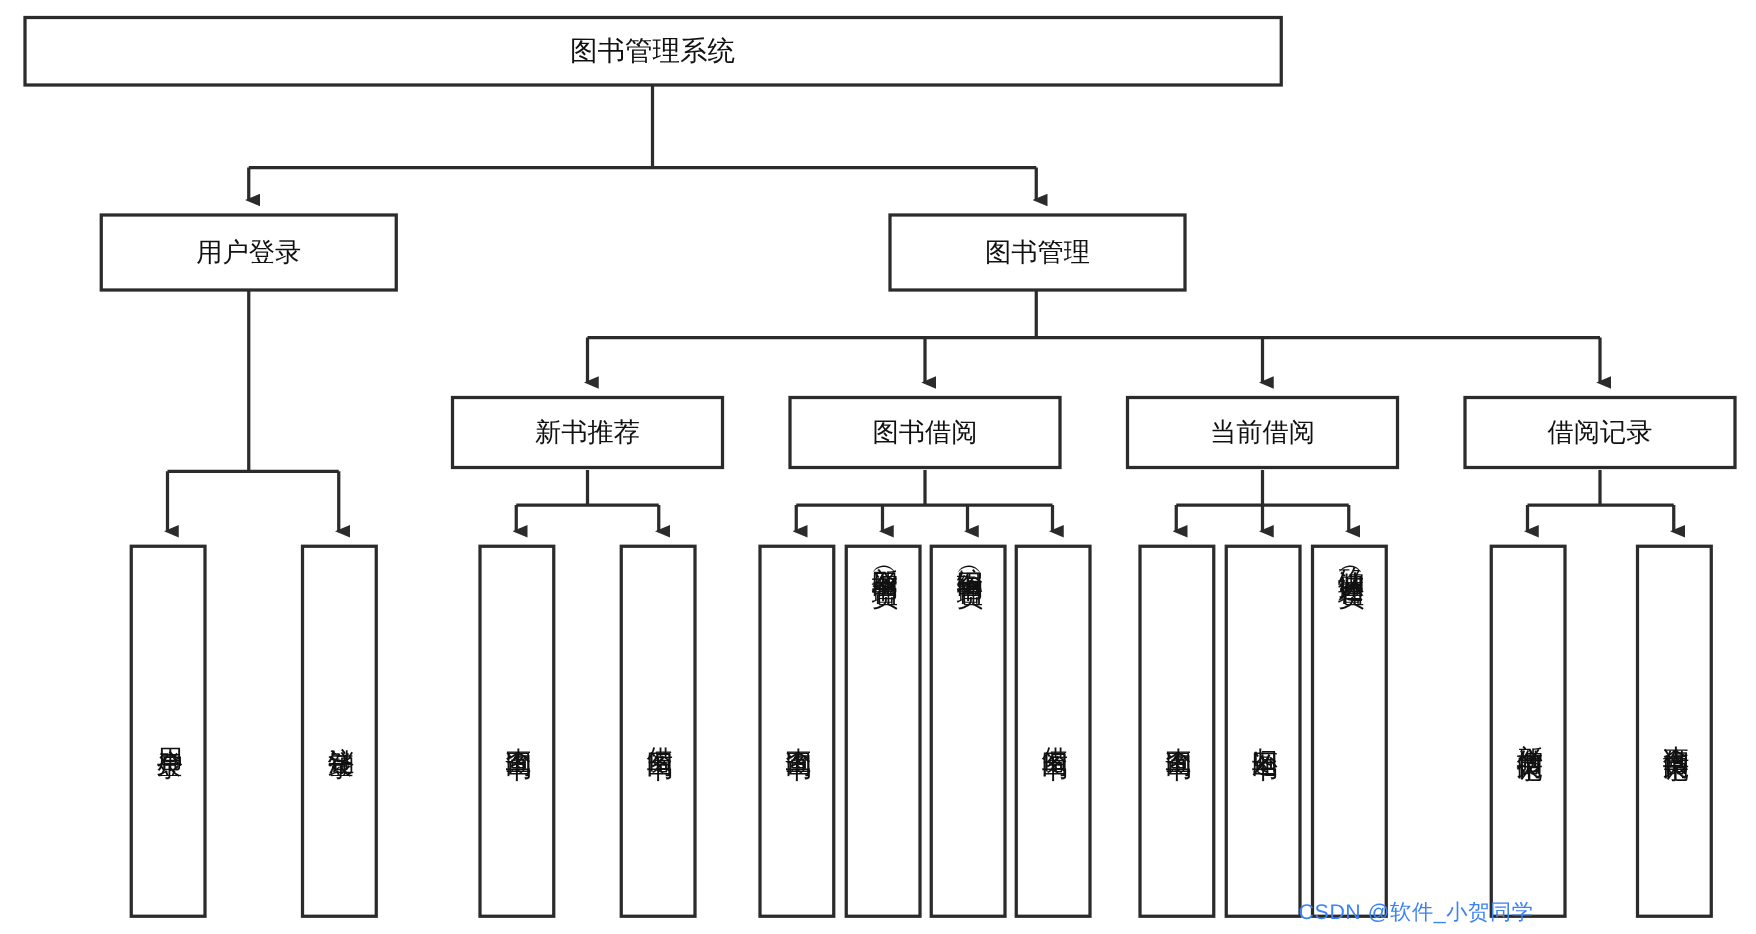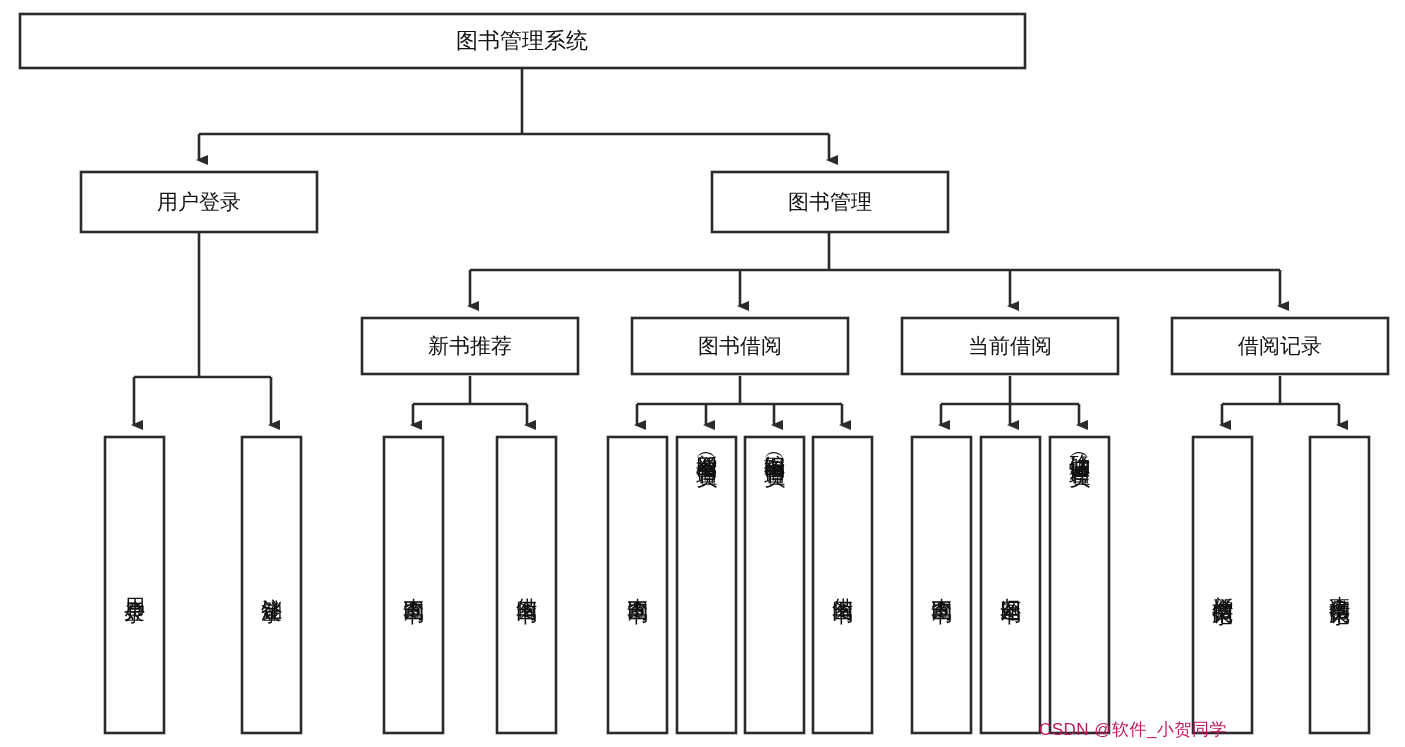--- a/index.html
+++ b/index.html
@@ -72,21 +72,21 @@
     letter-spacing: 2px;
     color: #111111;
     white-space: nowrap;
   }
   .watermark {
     position: absolute;
     right: 8px;
     bottom: 6px;
     font-family: "Liberation Sans", "DejaVu Sans", sans-serif;
     font-size: 17px;
-    color: #be185d;
+    color: #3b82f6;
     white-space: nowrap;
     letter-spacing: 0.5px;
   }
 </style>
 </head>
 <body>
 
 <div id="diagram-root">
 
   <svg class="flow" viewBox="0 0 1405 747">

